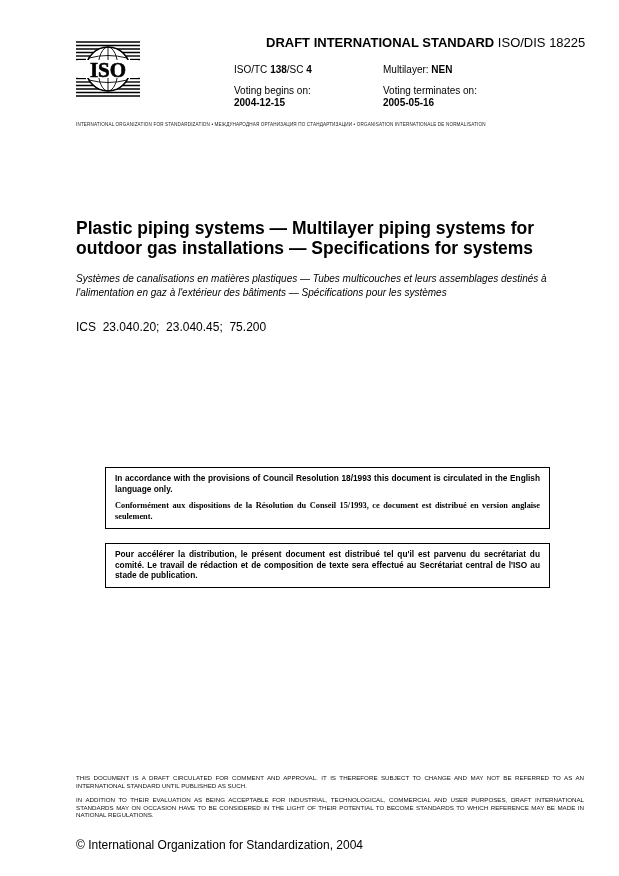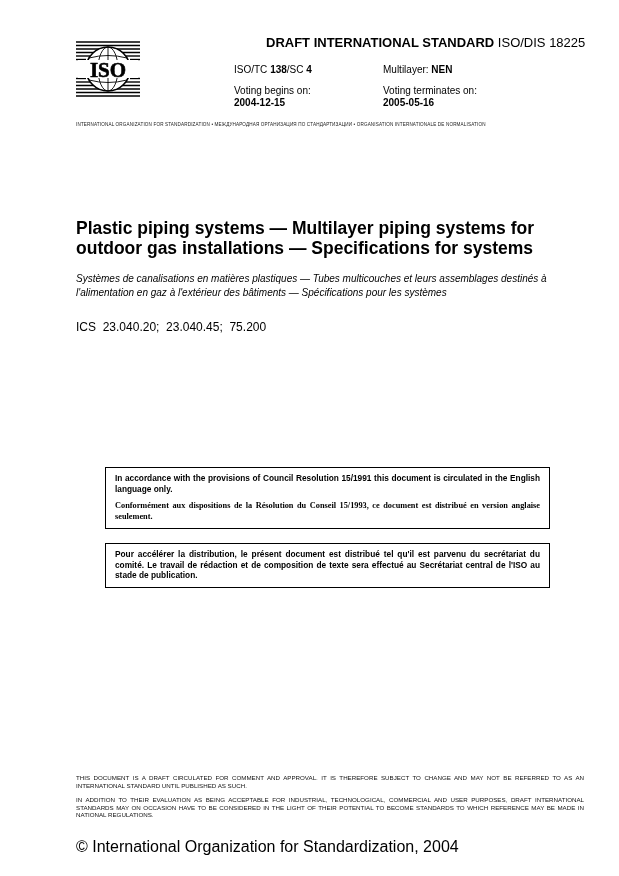--- a/index.html
+++ b/index.html
@@ -20,21 +20,21 @@
   .ics { left: 76px; top: 320px; font-size: 12px; white-space: pre; }
   .notice { left: 105px; width: 425px; border: 1.5px solid #000; padding: 5px 9px 6px 9px;
             font-size: 8.3px; font-weight: bold; line-height: 10.5px; text-align: justify; }
   .notice p { margin: 0; }
   .notice p + p { margin-top: 7px; font-family: Liberation Serif, serif; }
   .n1 { top: 467px; }
   .n2 { top: 543px; }
   .foot { left: 76px; width: 508px; font-size: 6.2px; line-height: 7.6px; text-align: justify; color: #111; }
   .f1 { top: 774px; }
   .f2 { top: 796px; }
-  .copy { left: 76px; top: 838px; font-size: 16px; white-space: nowrap; }
+  .copy { left: 76px; top: 838px; font-size: 12px; white-space: nowrap; }
 </style>
 </head>
 <body>
 
 <div class="abs logo">
   <svg width="64" height="58" viewBox="0 0 64 58">
     <g stroke="#000" stroke-width="1.4">
       <line x1="0" y1="2" x2="64" y2="2"></line>
       <line x1="0" y1="5.5" x2="64" y2="5.5"></line>
       <line x1="0" y1="9" x2="64" y2="9"></line>
@@ -83,21 +83,21 @@
   <b>2005-05-16</b>
 </div>
 
 <div class="abs org-line">INTERNATIONAL ORGANIZATION FOR STANDARDIZATION  •  МЕЖДУНАРОДНАЯ ОРГАНИЗАЦИЯ ПО СТАНДАРТИЗАЦИИ  •  ORGANISATION INTERNATIONALE DE NORMALISATION</div>
 
 <div class="abs title">Plastic piping systems — Multilayer piping systems for outdoor gas installations — Specifications for systems</div>
 <div class="abs subtitle">Systèmes de canalisations en matières plastiques — Tubes multicouches et leurs assemblages destinés à l'alimentation en gaz à l'extérieur des bâtiments — Spécifications pour les systèmes</div>
 <div class="abs ics">ICS  23.040.20;  23.040.45;  75.200</div>
 
 <div class="abs notice n1">
-  <p>In accordance with the provisions of Council Resolution 15/1991 this document is circulated in the English language only.</p>
+  <p>In accordance with the provisions of Council Resolution 18/1993 this document is circulated in the English language only.</p>
   <p>Conformément aux dispositions de la Résolution du Conseil 15/1993, ce document est distribué en version anglaise seulement.</p>
 </div>
 
 <div class="abs notice n2">
   <p>Pour accélérer la distribution, le présent document est distribué tel qu'il est parvenu du secrétariat du comité. Le travail de rédaction et de composition de texte sera effectué au Secrétariat central de l'ISO au stade de publication.</p>
 </div>
 
 <div class="abs foot f1">THIS DOCUMENT IS A DRAFT CIRCULATED FOR COMMENT AND APPROVAL. IT IS THEREFORE SUBJECT TO CHANGE AND MAY NOT BE REFERRED TO AS AN INTERNATIONAL STANDARD UNTIL PUBLISHED AS SUCH.</div>
 <div class="abs foot f2">IN ADDITION TO THEIR EVALUATION AS BEING ACCEPTABLE FOR INDUSTRIAL, TECHNOLOGICAL, COMMERCIAL AND USER PURPOSES, DRAFT INTERNATIONAL STANDARDS MAY ON OCCASION HAVE TO BE CONSIDERED IN THE LIGHT OF THEIR POTENTIAL TO BECOME STANDARDS TO WHICH REFERENCE MAY BE MADE IN NATIONAL REGULATIONS.</div>
 <div class="abs copy">© International Organization for Standardization, 2004</div>

